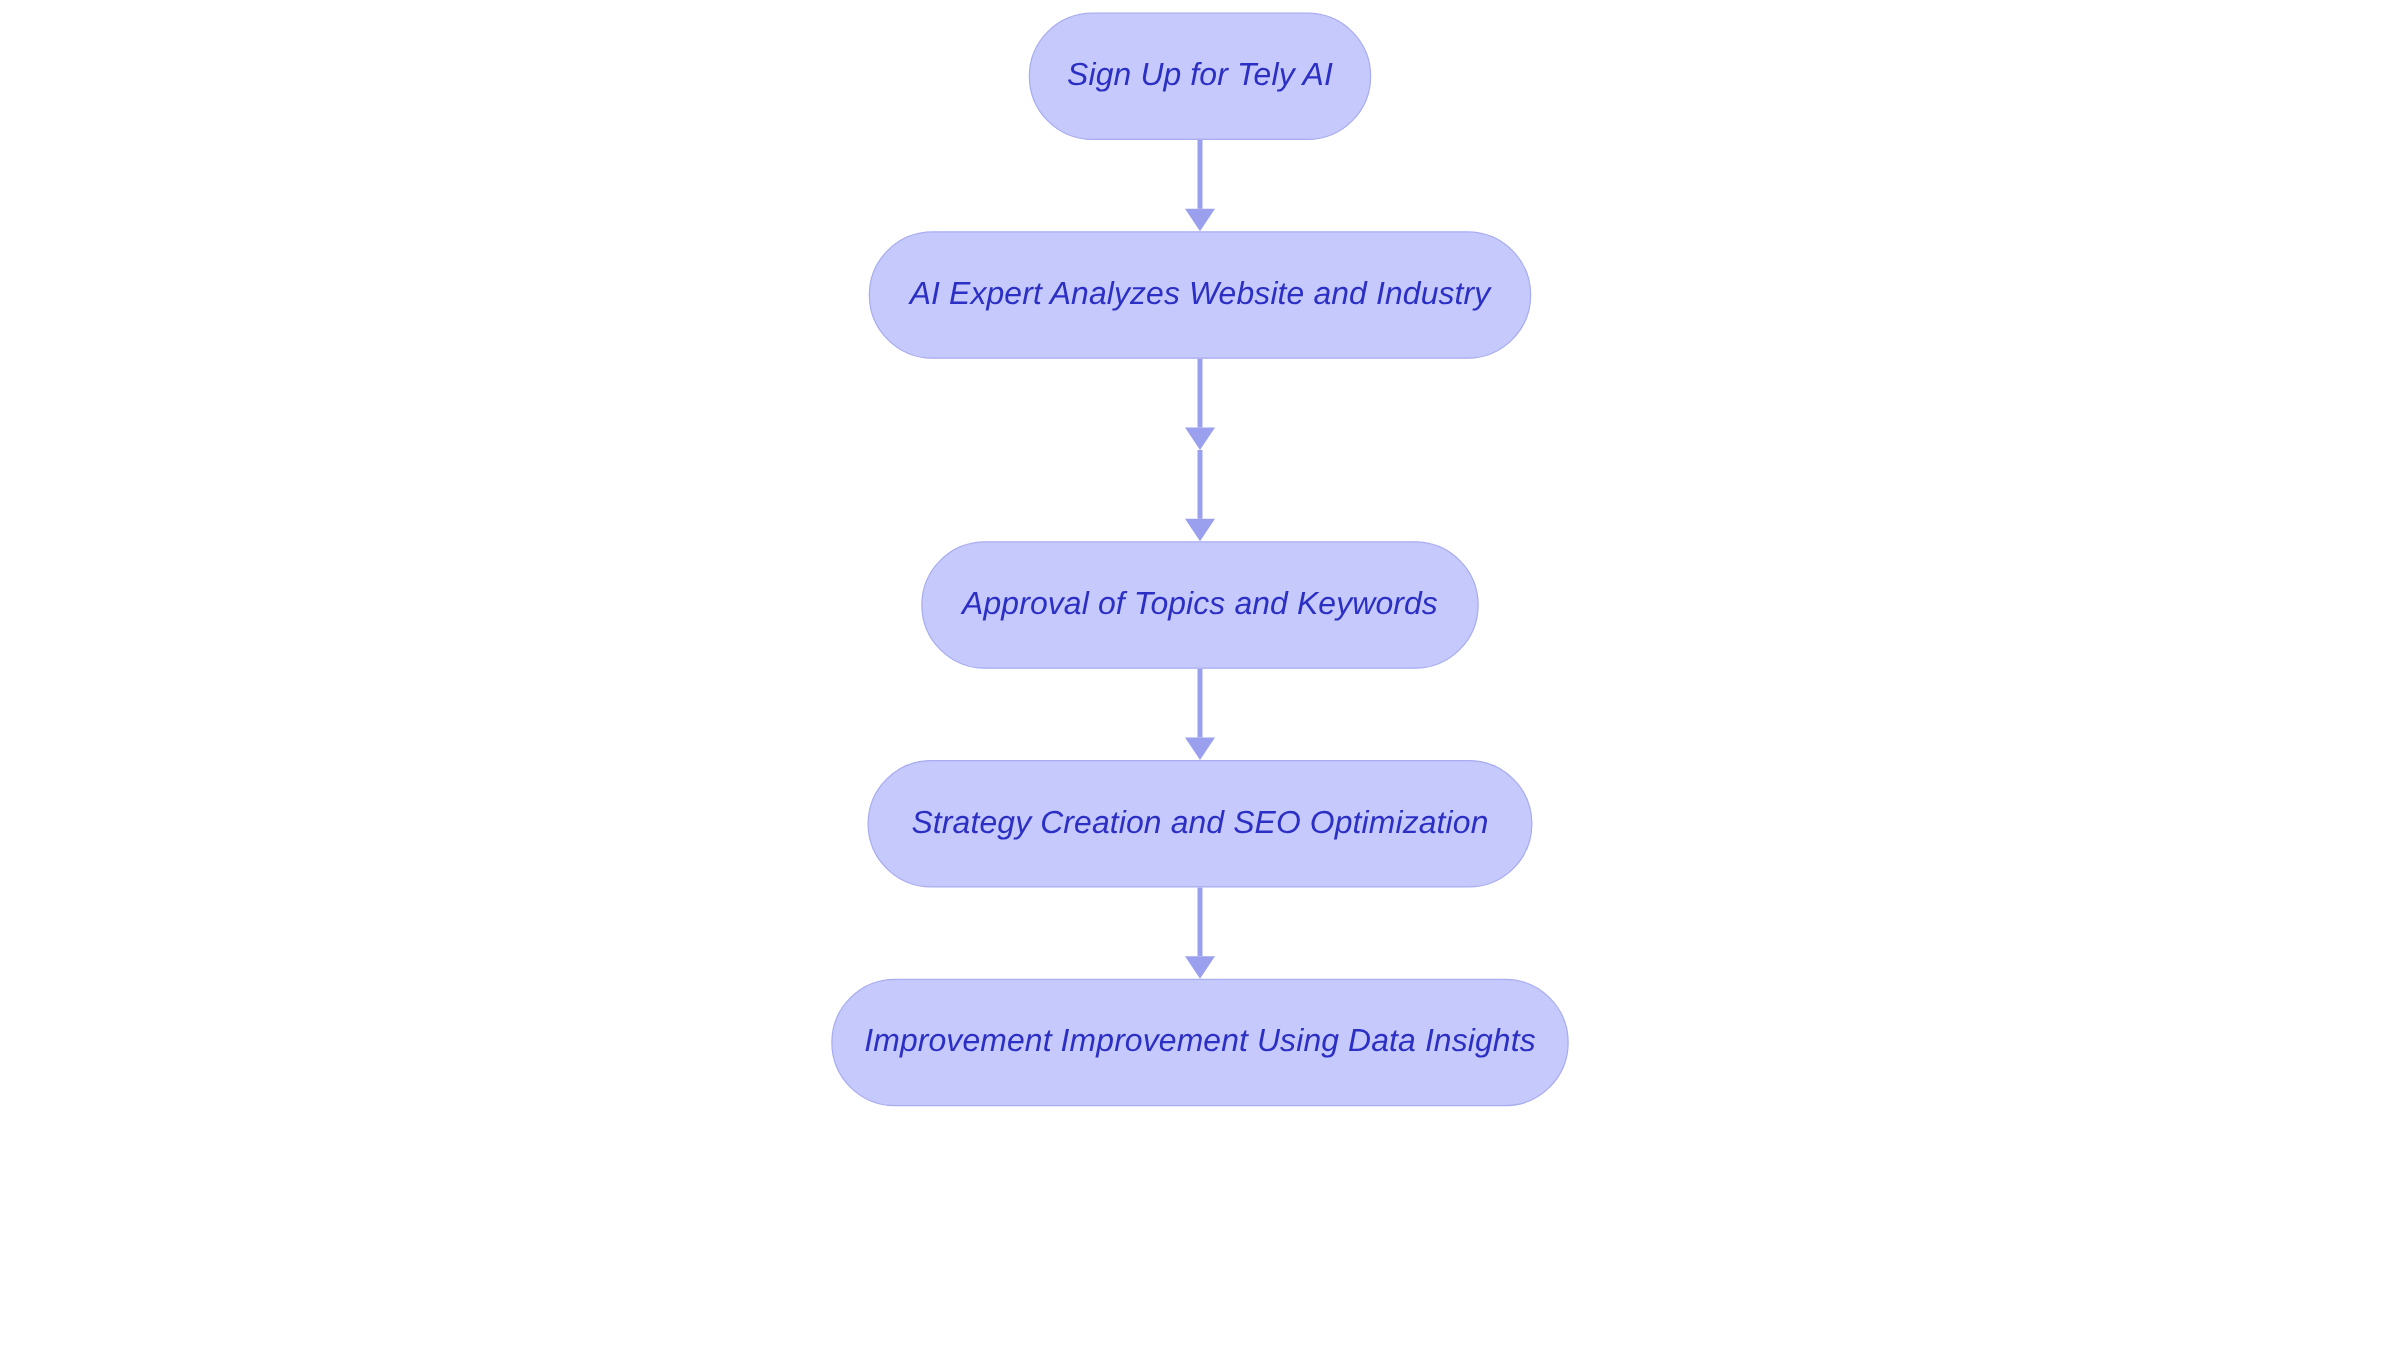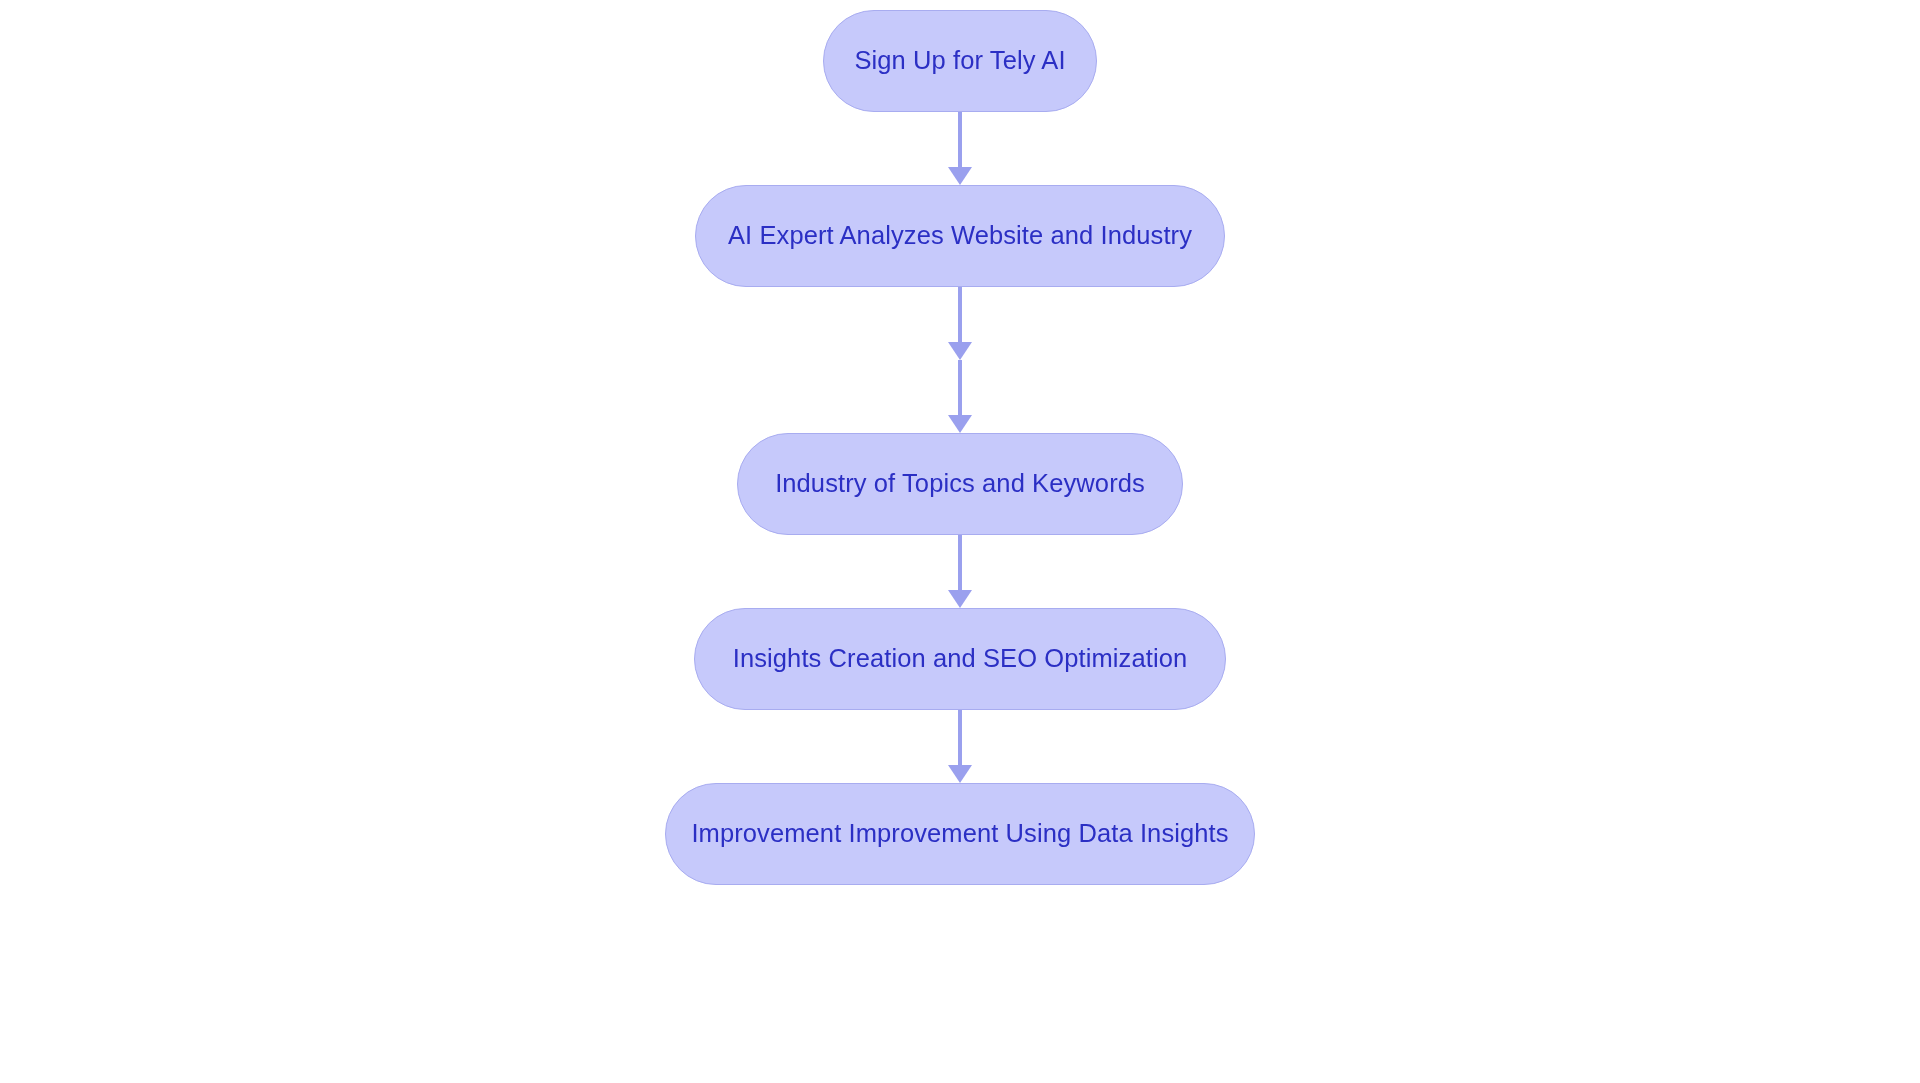--- a/index.html
+++ b/index.html
@@ -37,20 +37,21 @@
   .node {
     box-sizing: border-box;
     height: 102px;
     display: flex;
     align-items: center;
     justify-content: center;
     background: #c6c9fb;
     border: 1.6px solid #a8acf0;
     border-radius: 51px;
     flex: none;
+    font-style: italic;
   }
 
   .node-label {
     color: #2b2fc4;
     font-size: 25.5px;
     line-height: 1;
     letter-spacing: 0.1px;
     white-space: nowrap;
     font-weight: 400;
   }
@@ -116,30 +117,30 @@
       <div class="connector-head"></div>
     </div>
 
 
     <div class="connector gap">
       <div class="connector-line"></div>
       <div class="connector-head"></div>
     </div>
 
     <div class="node n3">
-      <span class="node-label">Industry of Topics and Keywords</span>
+      <span class="node-label">Approval of Topics and Keywords</span>
     </div>
 
     <div class="connector gap">
       <div class="connector-line"></div>
       <div class="connector-head"></div>
     </div>
 
     <div class="node n4">
-      <span class="node-label">Insights Creation and SEO Optimization</span>
+      <span class="node-label">Strategy Creation and SEO Optimization</span>
     </div>
 
     <div class="connector gap">
       <div class="connector-line"></div>
       <div class="connector-head"></div>
     </div>
 
     <div class="node n5">
       <span class="node-label">Improvement Improvement Using Data Insights</span>
     </div>

